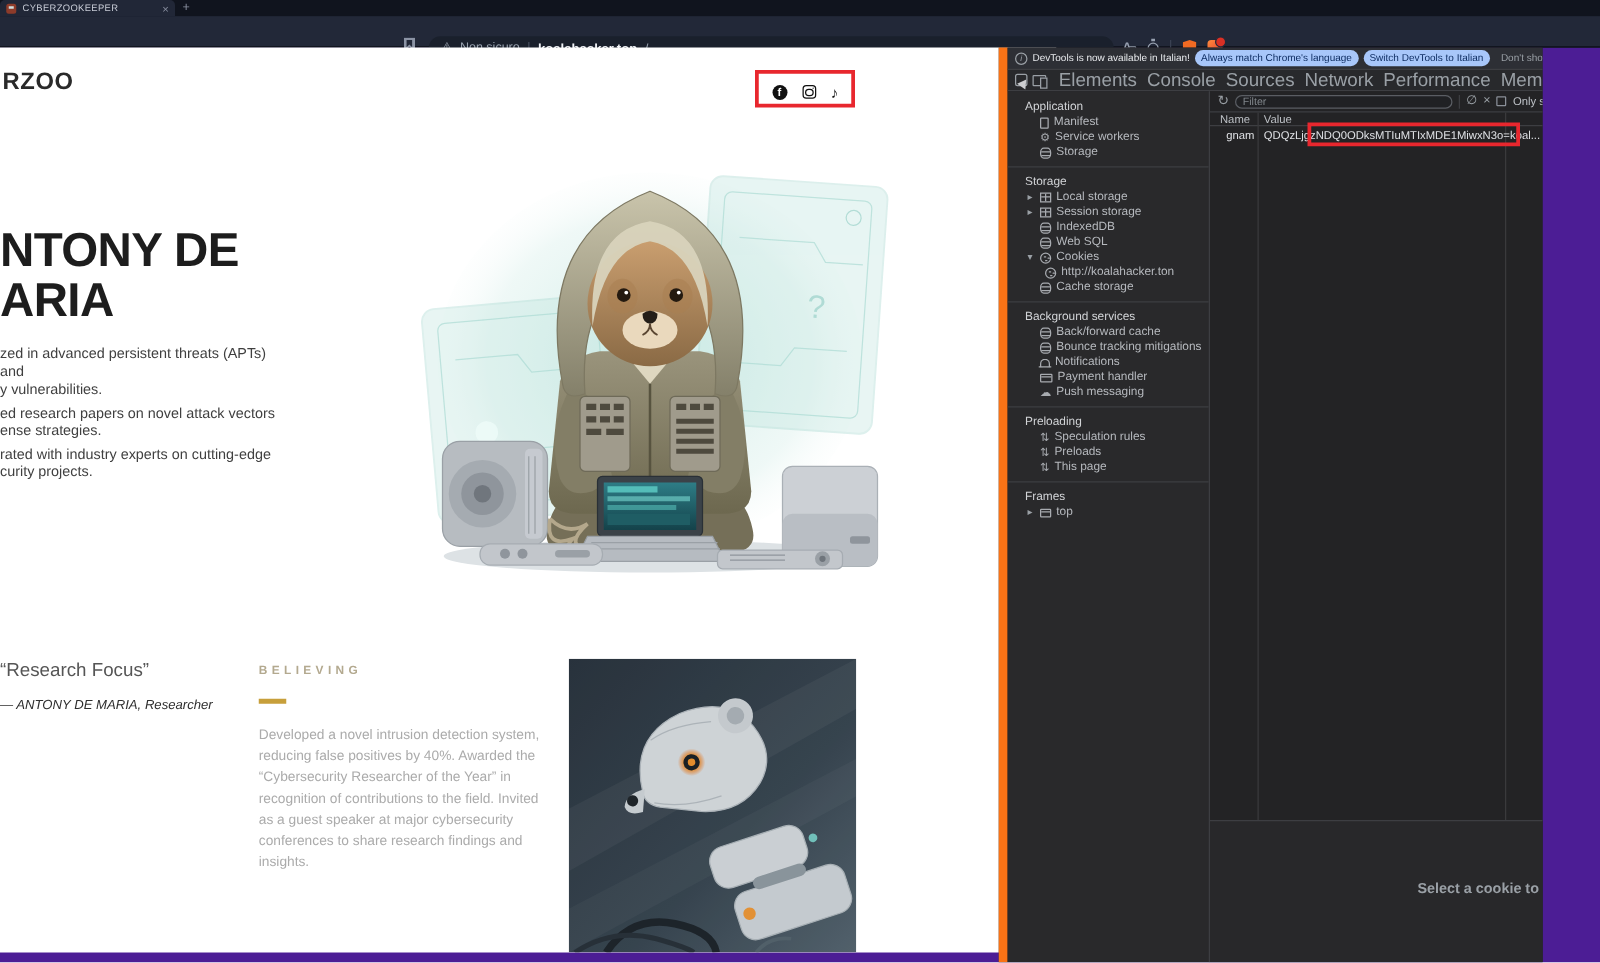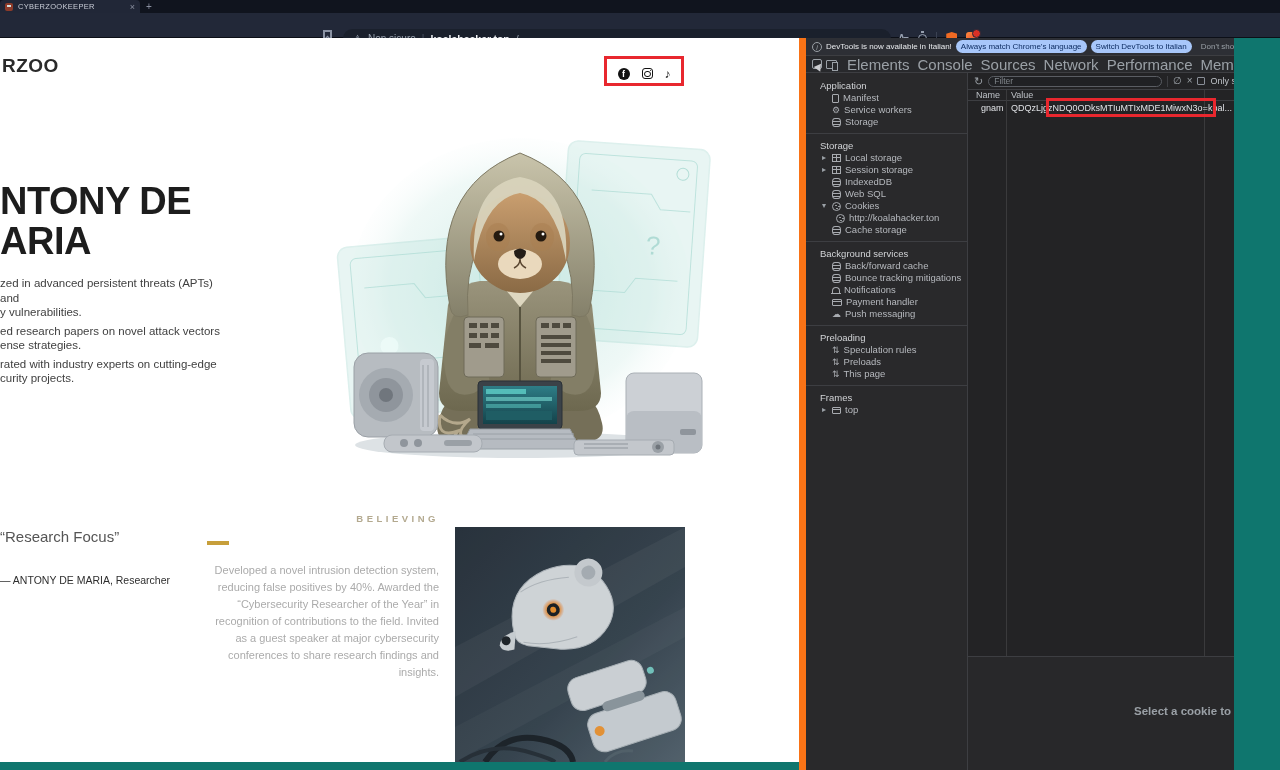--- a/index.html
+++ b/index.html
@@ -1,17 +1,17 @@
 <!DOCTYPE html>
 <html><head>
 <meta charset="utf-8">
 <style>
   * { margin:0; padding:0; box-sizing:border-box; }
   html,body { width:1280px; height:770px; font-family:"Liberation Sans", sans-serif; }
-  #root { position:relative; width:1280px; height:770px; overflow:hidden; background:#0f766e; }
+  #root { position:relative; width:1280px; height:770px; overflow:hidden; background:#4c1d95; }
 
   
   .chrome { position:absolute; left:0; top:0; width:1280px; height:38px; background:#161b27; }
   .tabstrip { position:absolute; left:0; top:0; width:1280px; height:13px; background:#10141e; }
   .tab { position:absolute; left:0; top:0; width:140px; height:13px; background:#212737; border-radius:4px 4px 0 0;
          display:flex; align-items:center; padding:0 5px; gap:5px; }
   .favicon { width:8px; height:8px; border-radius:2px; background:#8d3b2a; position:relative; flex:0 0 auto; }
   .favicon::after { content:''; position:absolute; left:2px; top:2px; width:4px; height:2px; background:#d0e0e0; }
   .tab-title { font-size:7.5px; letter-spacing:.3px; color:#c8ccd6; white-space:nowrap; overflow:hidden; flex:1; }
   .tab-close { font-size:9px; color:#8a90a0; cursor:default; }
@@ -52,23 +52,23 @@
   .tk { font-size:12px; font-weight:bold; color:#111; line-height:1; }
 
   .hero-title { position:absolute; left:0px; top:143px; font-size:38px; font-weight:800; color:#1d1d1d; line-height:40px; letter-spacing:-.5px; }
   .bio { position:absolute; left:0px; top:238px; width:230px; font-size:11.5px; line-height:14.5px; color:#3f3f3f; }
   .bio .gap { margin-top:4px; }
 
   .hero-art { position:absolute; left:328px; top:55px; width:384px; height:368px; }
 
   .quote { position:absolute; left:0; top:490px; width:178px; text-align:left; }
   .quote-text { font-size:15px; color:#555; }
-  .quote-attr { margin-top:29px; font-size:10.5px; color:#2e2e2e; }
-
-  .believing { position:absolute; left:207px; top:475px; width:232px;text-align:right; }
+  .quote-attr { margin-top:13px; font-size:10.5px; color:#2e2e2e;font-style:italic; }
+
+  .believing { position:absolute; left:207px; top:493px; width:232px; }
   .bel-label { font-size:9.5px; letter-spacing:3.5px; color:#b3a98f; font-weight:600; }
   .bel-heading { margin-top:12px; font-size:23px; font-weight:700; color:#262626; line-height:30px; }
   .bel-divider { margin-top:17px; width:22px; height:4px; background:#c79f3b; }
   .bel-para { margin-top:17px; font-size:11px; line-height:17px; color:#ababab; }
 
   .robot-img { position:absolute; left:455px; top:489px; width:230px; height:235px; }
 
   
   .devtools { position:absolute; left:799px; top:38px; width:435px; height:732px; background:#232325; border-left:7px solid #f97316; overflow:hidden; }
   .infobar { position:absolute; left:0; top:0; width:435px; height:18px; background:#2d2f35; border-bottom:1px solid #3d3e42;

